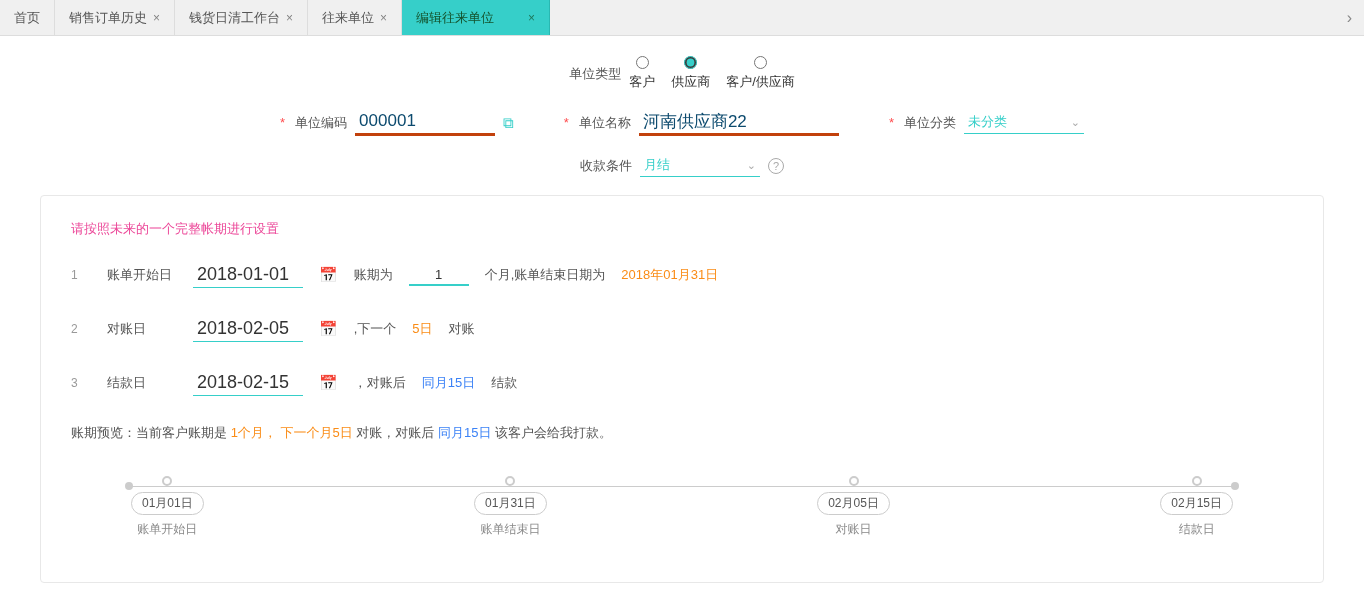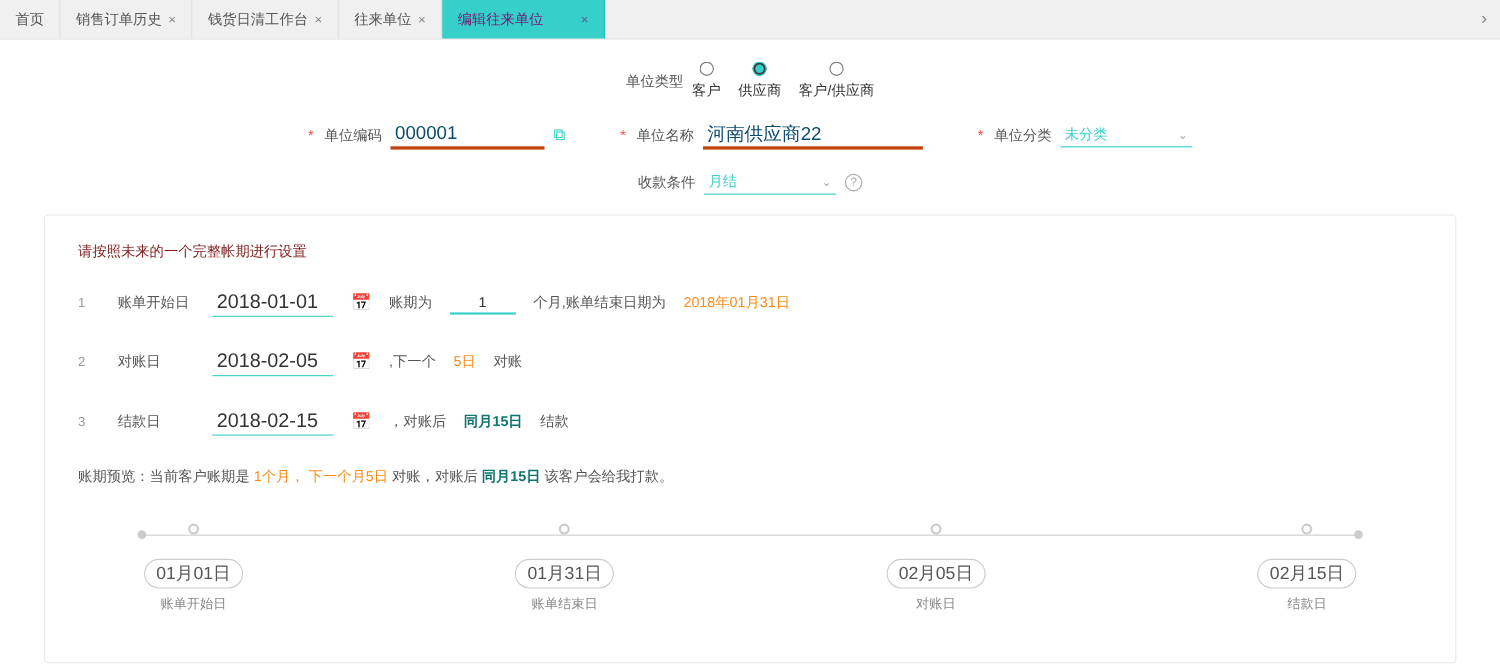--- a/index.html
+++ b/index.html
@@ -22,21 +22,21 @@
       font-size: 13px;
       color: #555;
       cursor: pointer;
       border-right: 1px solid #ddd;
       white-space: nowrap;
       background: #f0f0f0;
       gap: 6px;
     }
     .tab.active {
       background: #36cfc9;
-      color: #701a75;
+      color: #14532d;
       border-right: 1px solid #29b8b2;
       gap: 34px;
     }
     .tab .close-icon {
       font-size: 12px;
       opacity: 0.7;
       cursor: pointer;
     }
     .tab-more {
       margin-left: auto;
@@ -153,21 +153,21 @@
 
     
     .section-box {
       border: 1px solid #e8e8e8;
       border-radius: 4px;
       padding: 24px 30px;
       margin-top: 10px;
     }
     .section-title {
       font-size: 13px;
-      color: #7f1d1d;
+      color: #ec4899;
       margin-bottom: 24px;
     }
 
     
     .setting-row {
       display: flex;
       align-items: center;
       margin-bottom: 28px;
       gap: 16px;
     }
@@ -201,21 +201,21 @@
       color: #333;
       background: transparent;
       width: 60px;
       text-align: center;
     }
     .row-desc {
       color: #555;
       font-size: 13px;
     }
     .highlight-orange { color: #fa8c16; }
-    .highlight-cyan { color: #0f766e; font-weight: bold; }
+    .highlight-cyan { color: #3b82f6; }
 
     
     .preview-text {
       font-size: 13px;
       color: #555;
       margin-top: 6px;
     }
 
     
     .timeline-container {
@@ -247,25 +247,25 @@
       width: 10px;
       height: 10px;
       border-radius: 50%;
       border: 2px solid #ccc;
       background: #fff;
       position: relative;
       z-index: 1;
     }
     .node-dot.start { border-color: #ccc; }
     .node-tag {
-      margin-top: 22px;
+      margin-top: 6px;
       border: 1px solid #ccc;
       border-radius: 20px;
       padding: 2px 10px;
-      font-size: 16px;
+      font-size: 12px;
       color: #555;
       background: #fff;
       white-space: nowrap;
     }
     .node-label {
       margin-top: 6px;
       font-size: 12px;
       color: #888;
       white-space: nowrap;
     }

